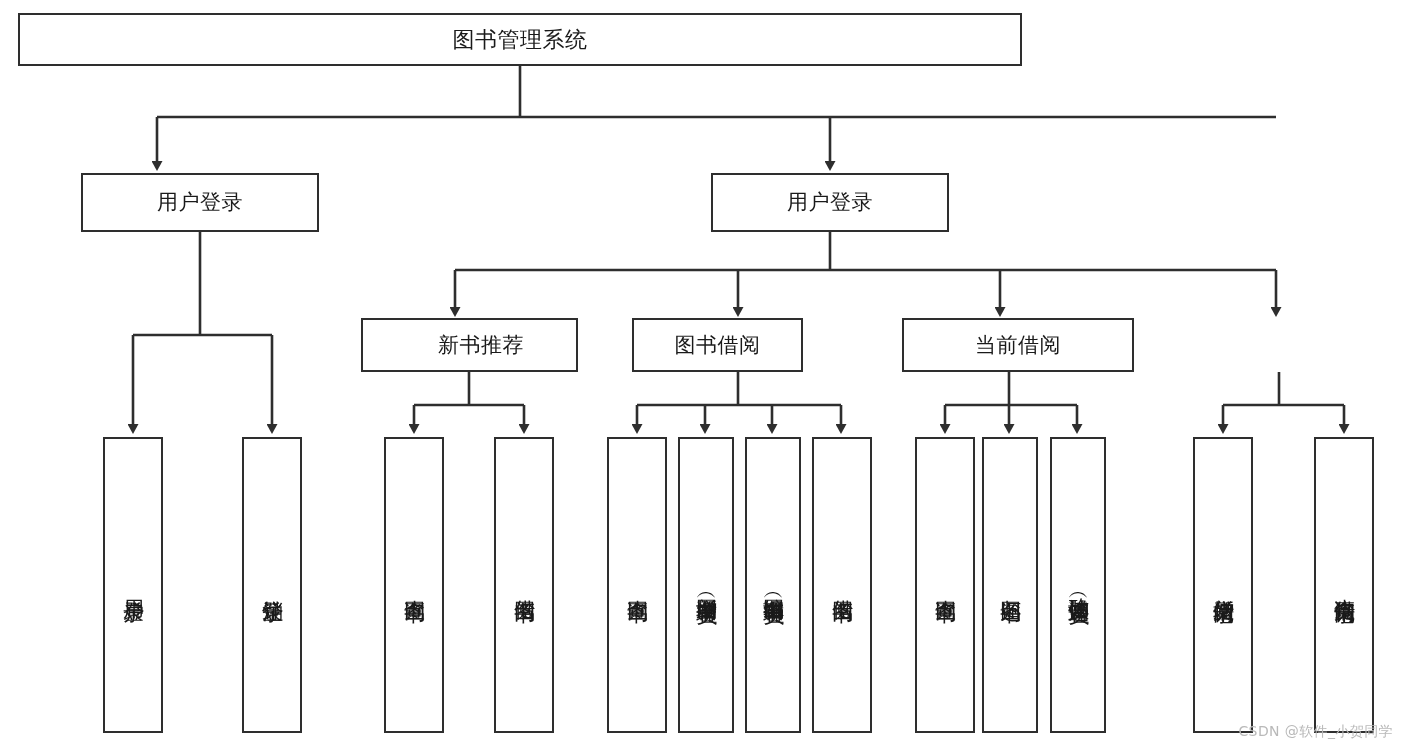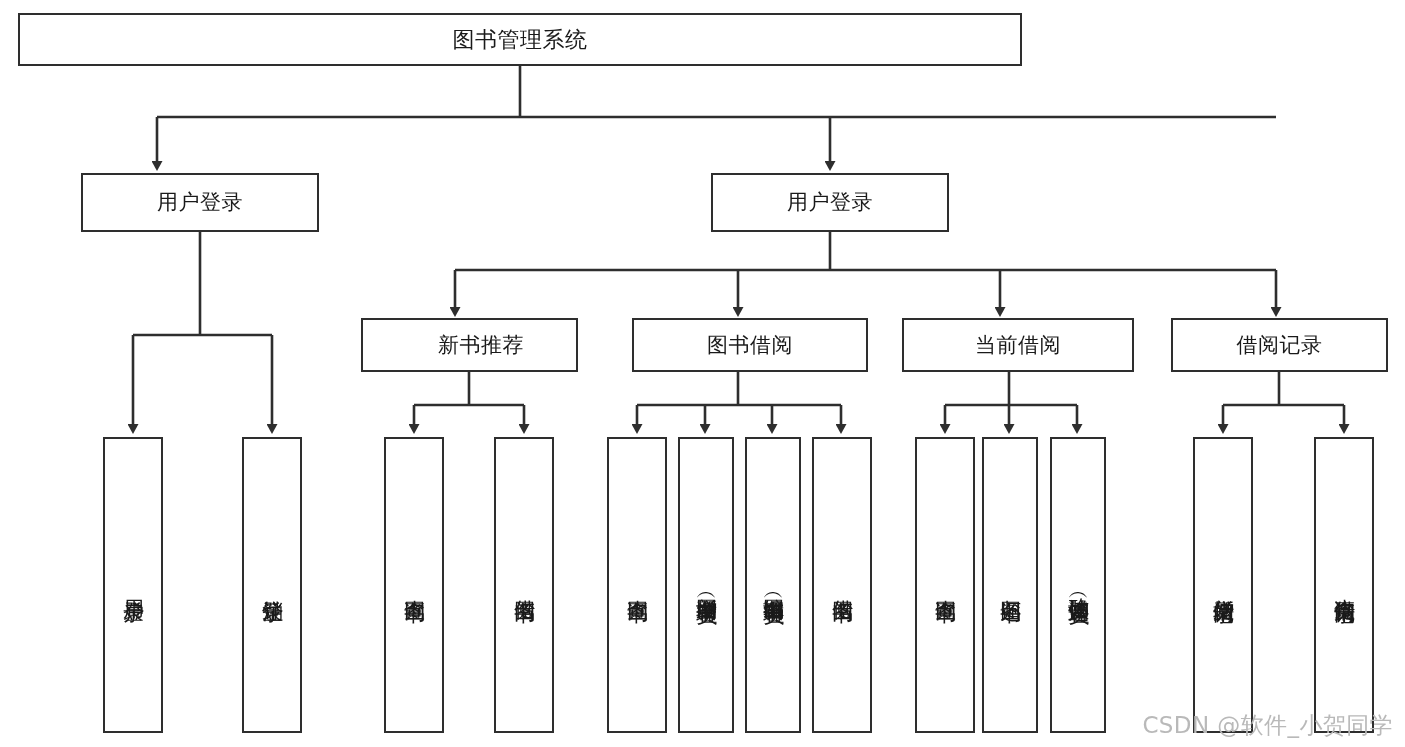--- a/index.html
+++ b/index.html
@@ -49,21 +49,21 @@
     line-height: 1.22;
     letter-spacing: 1px;
     white-space: nowrap;
     text-align: center;
   }
   .node.root .label { font-size: 22px; }
   .watermark {
     position: absolute;
     right: 12px;
     bottom: 6px;
-    font-size: 23px;
+    font-size: 14px;
     color: #b9b9b9;
     white-space: nowrap;
     letter-spacing: 0.4px;
   }
 </style>
 </head>
 <body>
 
 <div id="canvas">
 
@@ -126,28 +126,25 @@
   <div class="node" style="left:81px; top:173px; width:238px; height:59px;">
     <span class="label">用户登录</span>
   </div>
   <div class="node" style="left:711px; top:173px; width:238px; height:59px;">
     <span class="label">用户登录</span>
   </div>
 
   <div class="node" style="left:361px; top:318px; width:217px; height:54px;padding-left:23px;">
     <span class="label">新书推荐</span>
   </div>
-  <div class="node" style="left:632px; top:318px; width:236px; height:54px;text-align:center;">
+  <div class="node" style="left:632px; top:318px; width:171px; height:54px;text-align:center;">
     <span class="label">图书借阅</span>
   </div>
   <div class="node" style="left:902px; top:318px; width:232px; height:54px;">
     <span class="label">当前借阅</span>
-  </div>
-  <div class="node" style="left:1171px; top:318px; width:217px; height:54px;">
-    <span class="label">借阅记录</span>
   </div>
 
   <div class="node leaf" style="left:103px; top:437px; width:60px; height:296px;">
     <span class="label">用户登录</span>
   </div>
   <div class="node leaf" style="left:242px; top:437px; width:60px; height:296px;">
     <span class="label">注销登录</span>
   </div>
 
   <div class="node leaf" style="left:384px; top:437px; width:60px; height:296px;">

